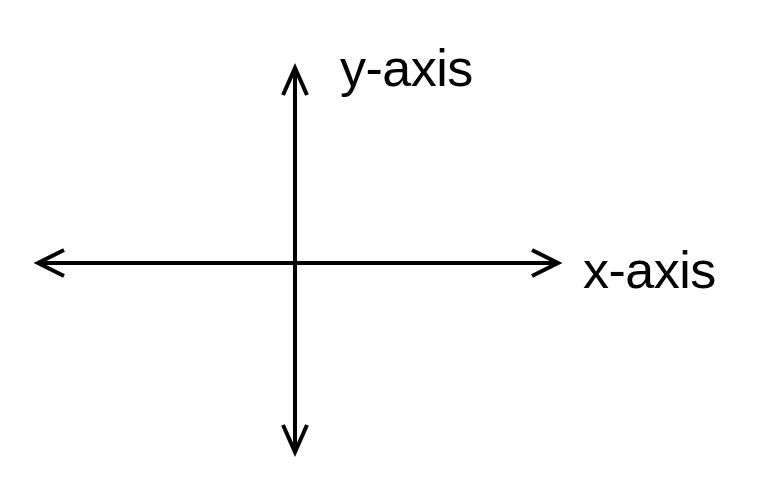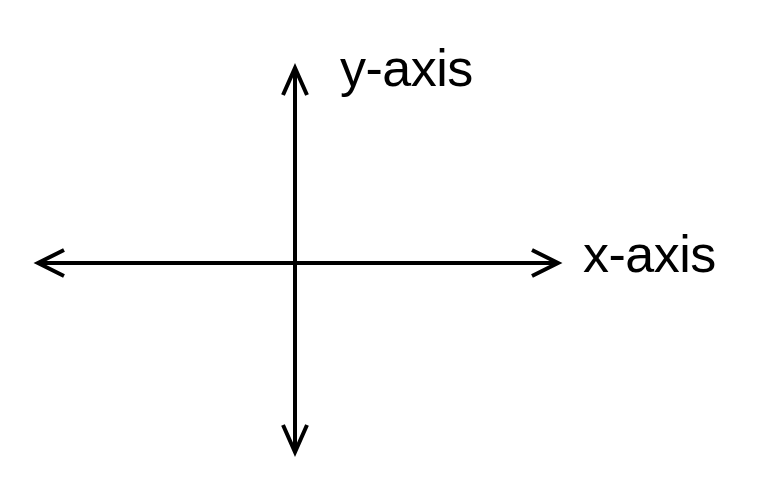--- a/index.html
+++ b/index.html
@@ -37,21 +37,21 @@
     line-height: 1;
     white-space: nowrap;
     letter-spacing: -0.5px;
   }
   #y-axis-label {
     left: 340px;
     top: 42px;
   }
   #x-axis-label {
     left: 583px;
-    top: 228px;
+    top: 244px;
   }
 </style>
 </head>
 <body>
 
 <div id="diagram-root">
 
   <svg id="axes-svg" viewBox="0 0 768 483" xmlns="http://www.w3.org/2000/svg">
 
     <rect x="0" y="0" width="768" height="483" fill="#ffffff"></rect>

